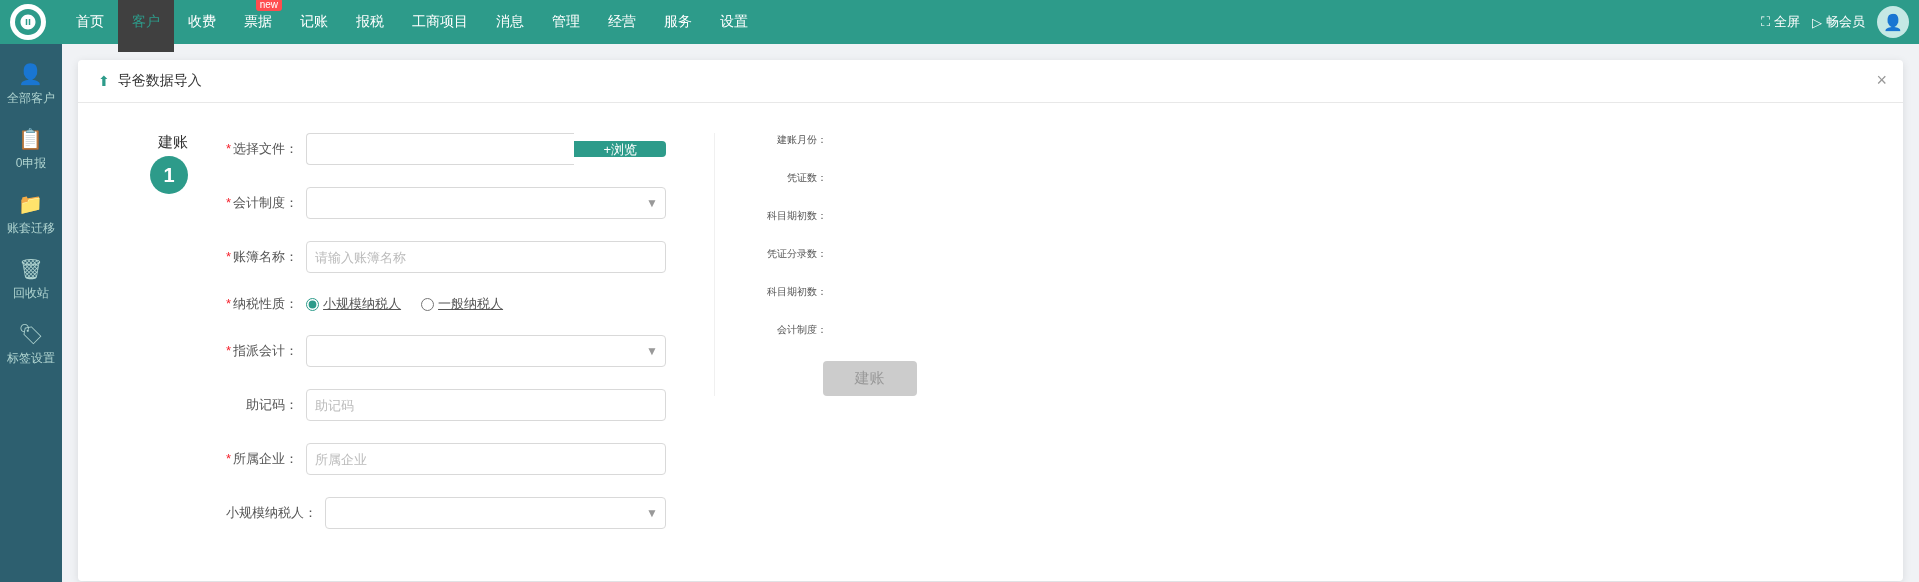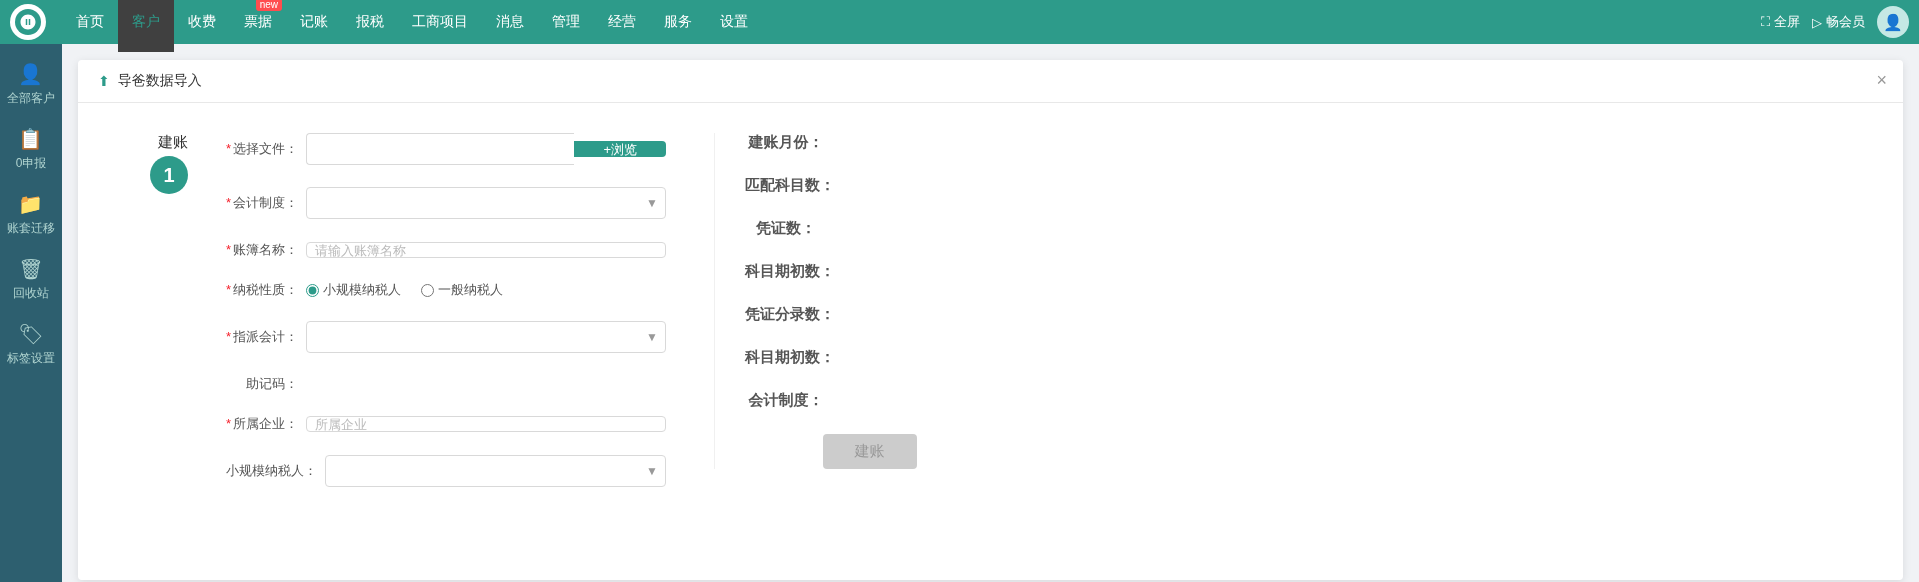--- a/index.html
+++ b/index.html
@@ -177,21 +177,21 @@
       min-width: 80px;
       text-align: right;
       color: #555;
       font-size: 13px;
       padding-right: 8px;
       flex-shrink: 0;
     }
     .required-star { color: #f5222d; margin-right: 2px; }
     .form-control {
       flex: 1;
-      height: 16px;
+      height: 32px;
       border: 1px solid #d9d9d9;
       border-radius: 4px;
       padding: 0 8px;
       font-size: 13px;
       outline: none;
       color: #404040;
     }
     .form-control::placeholder { color: #bbb; }
     .select-wrapper {
       flex: 1;
@@ -249,42 +249,41 @@
 
     
     .radio-group {
       display: flex;
       align-items: center;
       gap: 20px;
       flex: 1;
     }
     .radio-label {
       display: flex; align-items: center; gap: 4px;
-      cursor: pointer; color: #555; font-size: 13px;
+      cursor: pointer; color: #555; font-size: 13px; text-decoration: underline;
     }
     .radio-label input[type="radio"] { accent-color: #2d9b8a; }
 
     
     .info-section {
       min-width: 280px;
       padding-left: 30px;
       border-left: 1px solid #f0f0f0;
     }
     .info-row {
       display: flex;
       align-items: center;
       margin-bottom: 24px;
     }
     .info-label {
       min-width: 90px;
-      text-align: center;
+      text-align: right;
       color: #555;
-      font-size: 15px;
+      font-size: 10px;
       padding-right: 8px;
-      font-weight: bold;
     }
     .info-value {
       flex: 1;
       color: #333;
       font-size: 13px;
     }
 
     
     .build-btn {
       background: #ccc;
@@ -442,20 +441,21 @@
             <div class="select-wrapper">
               <select>
                 <option value=""></option>
               </select>
               <span class="select-arrow">▼</span>
             </div>
           </div>
 
           <div class="form-row">
             <label class="form-label">助记码：</label>
+            <input type="text" class="form-control" placeholder="助记码" style="">
           </div>
 
           <div class="form-row">
             <label class="form-label">
               <span class="required-star">*</span>所属企业：
             </label>
             <input type="text" class="form-control" placeholder="所属企业" style="">
           </div>
 
           <div class="form-row">
@@ -469,24 +469,20 @@
           </div>
         </div>
 
         <div class="right-panel">
           <div class="info-section">
             <div class="info-row">
               <span class="info-label">建账月份：</span>
               <span class="info-value"></span>
             </div>
             <div class="info-row">
-              <span class="info-label">匹配科目数：</span>
-              <span class="info-value"></span>
-            </div>
-            <div class="info-row">
               <span class="info-label">凭证数：</span>
               <span class="info-value"></span>
             </div>
             <div class="info-row">
               <span class="info-label">科目期初数：</span>
               <span class="info-value"></span>
             </div>
             <div class="info-row">
               <span class="info-label">凭证分录数：</span>
               <span class="info-value"></span>

